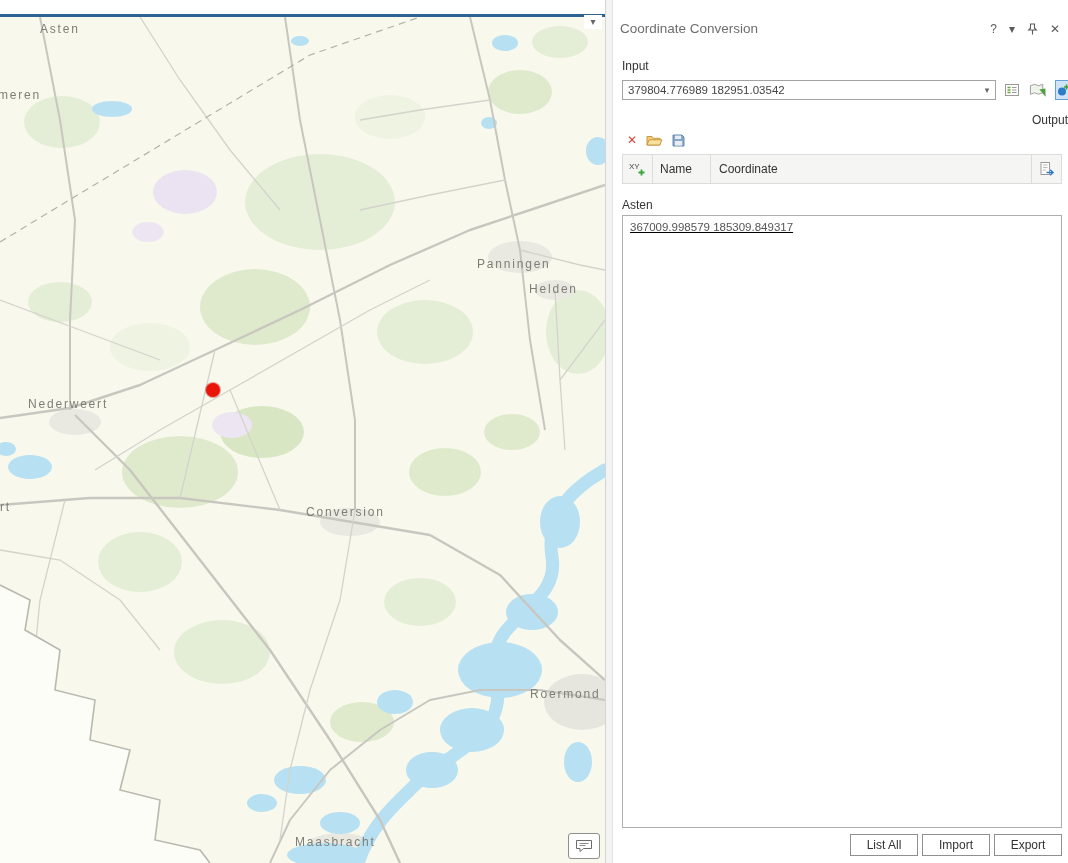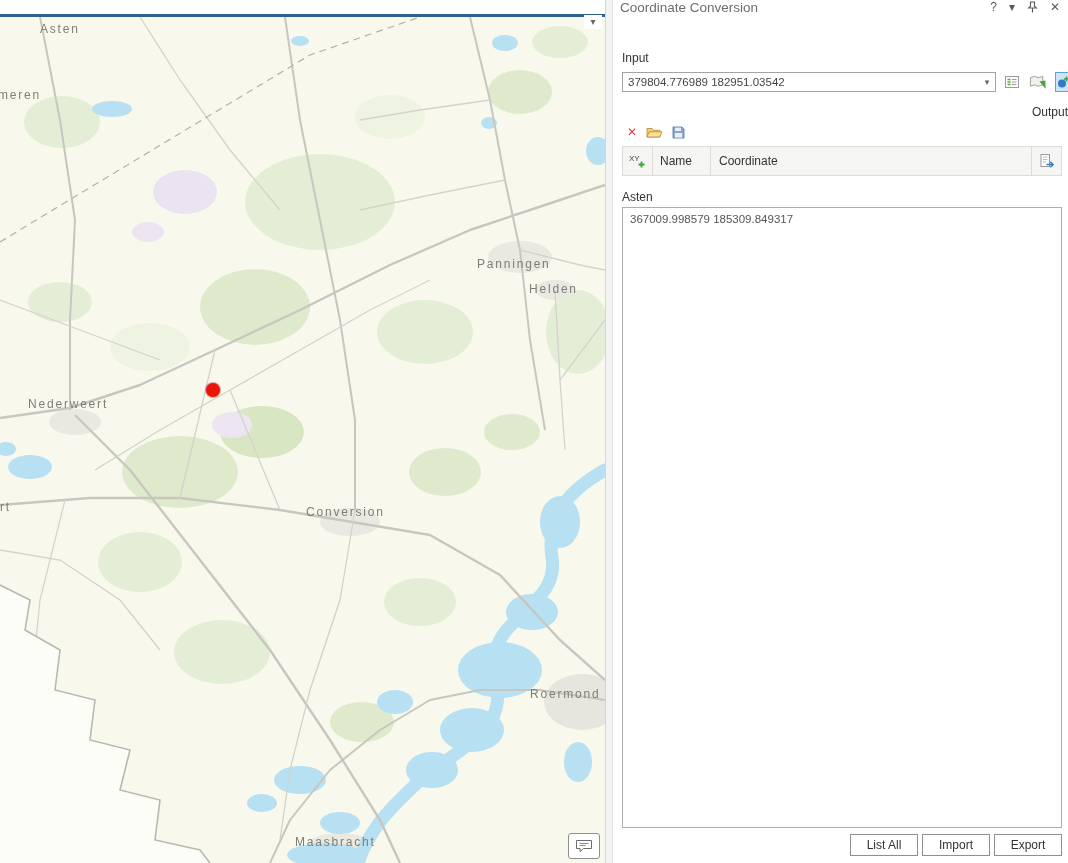--- a/index.html
+++ b/index.html
@@ -21,26 +21,26 @@
   .map-note{position:absolute;left:568px;top:816px;width:30px;height:24px;background:#fff;
             border:1px solid #8f8f8f;border-radius:3px;display:flex;align-items:center;justify-content:center;cursor:pointer;}
 
   
   .splitter{position:absolute;left:605px;top:0;width:8px;height:863px;background:#f3f3f3;
             border-left:1px solid #d5d5d5;border-right:1px solid #e2e2e2;box-sizing:border-box;}
 
   
   .panel{position:absolute;left:613px;top:0;width:455px;height:863px;background:#fff;
          display:flex;flex-direction:column;box-sizing:border-box;}
-  .panel-header{height:36px;display:flex;align-items:flex-start;padding:0 8px 0 7px;flex:none;}
+  .panel-header{height:36px;display:flex;align-items:flex-end;padding:0 8px 0 7px;flex:none;}
   .panel-title{font-size:13.5px;color:#6d6d6d;}
   .ph-icons{margin-left:auto;display:flex;align-items:center;gap:12px;}
   .ph-icons>span{color:#5a5a5a;font-size:12px;line-height:14px;cursor:pointer;display:inline-flex;align-items:center;}
   .section-label{font-size:12px;color:#333;margin-left:9px;flex:none;line-height:16px;}
-  .lbl-input{margin-top:14px;}
+  .lbl-input{margin-top:22px;}
   .lbl-output{margin-top:12px;text-align:right;}
   .lbl-list{margin-top:13px;}
 
   .input-row{display:flex;align-items:center;margin:6px 6px 0 9px;gap:7px;flex:none;height:20px;}
   .combo{position:relative;flex:none;width:374px;height:20px;border:1px solid #a3a3a3;background:#fff;box-sizing:border-box;}
   .combo input{position:absolute;left:0;top:0;width:352px;height:18px;border:none;outline:none;
                font-family:inherit;font-size:11.5px;color:#444;padding:0 0 0 5px;background:transparent;}
   .combo-arrow{position:absolute;right:2px;top:2px;width:12px;height:14px;color:#666;font-size:9px;
                line-height:14px;text-align:center;cursor:pointer;}
   .tool-btn{width:20px;height:20px;display:flex;align-items:center;justify-content:center;cursor:pointer;
@@ -52,21 +52,21 @@
   .delete-x{color:#d8453a;font-weight:bold;font-size:12px;}
 
   .table-header{display:flex;align-items:stretch;margin:5px 6px 0 9px;height:30px;flex:none;
                 background:#f5f5f4;border:1px solid #dcdcdc;box-sizing:border-box;}
   .th-cell{display:flex;align-items:center;font-size:12px;color:#333;box-sizing:border-box;}
   .th-icon{width:30px;justify-content:center;border-right:1px solid #dcdcdc;cursor:pointer;}
   .th-name{width:58px;padding-left:7px;border-right:1px solid #dcdcdc;cursor:pointer;}
   .th-coord{flex:1;padding-left:8px;cursor:pointer;}
   .th-right{width:30px;justify-content:center;border-left:1px solid #dcdcdc;cursor:pointer;}
 
-  .list-box{flex:1;margin:2px 6px 6px 9px;border:1px solid #adadad;background:#fff;overflow:auto;}
+  .list-box{flex:1;margin:2px 6px 6px 9px;border:1px solid #adadad;background:#fff;overflow:auto;text-decoration:underline;}
   .list-item{font-size:11.5px;color:#555;padding:5px 8px 3px 7px;cursor:default;}
 
   .panel-buttons{flex:none;display:flex;justify-content:flex-end;gap:4px;margin:0 6px 7px 0;}
   .panel-buttons button{min-width:68px;height:22px;background:#fff;border:1px solid #8f8f8f;
                         font-family:inherit;font-size:12px;color:#333;padding:0 10px;cursor:pointer;}
 </style>
 </head>
 <body>
 
 <div class="stage">

